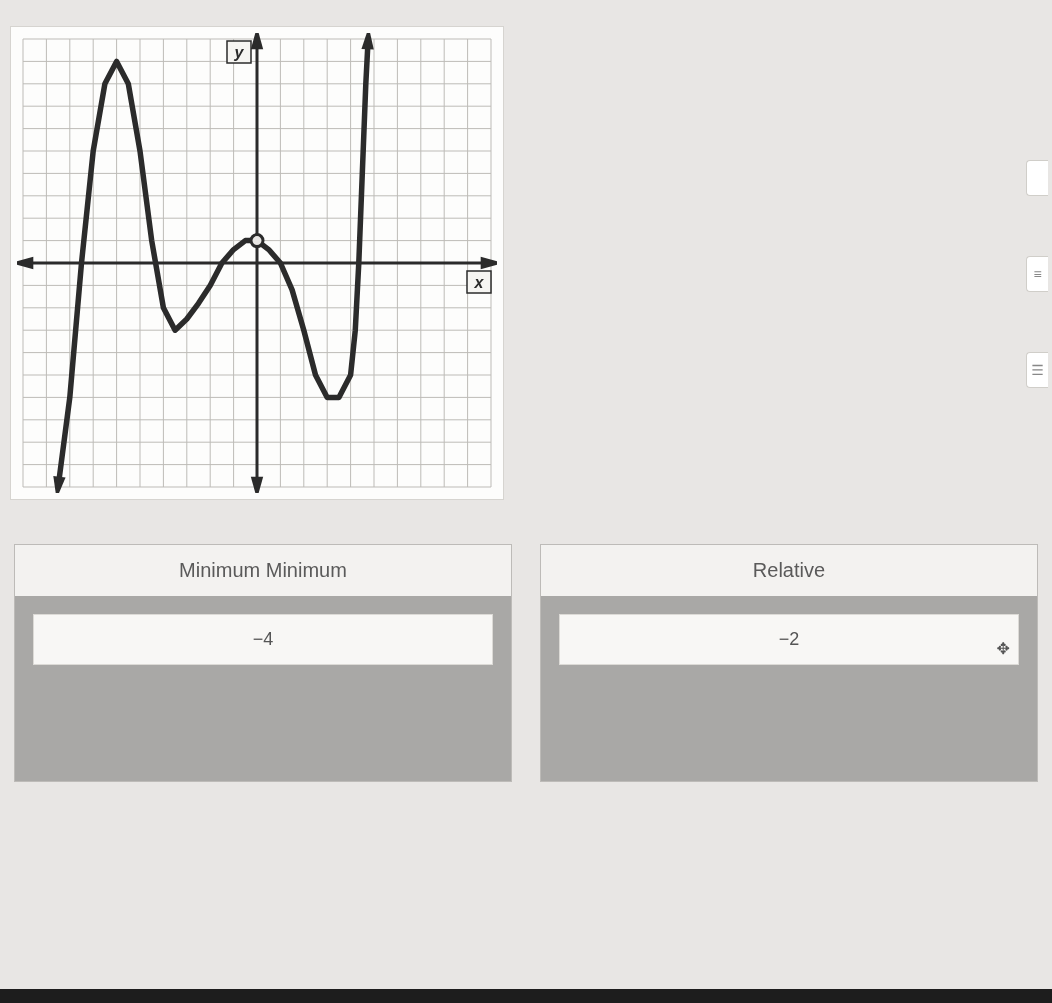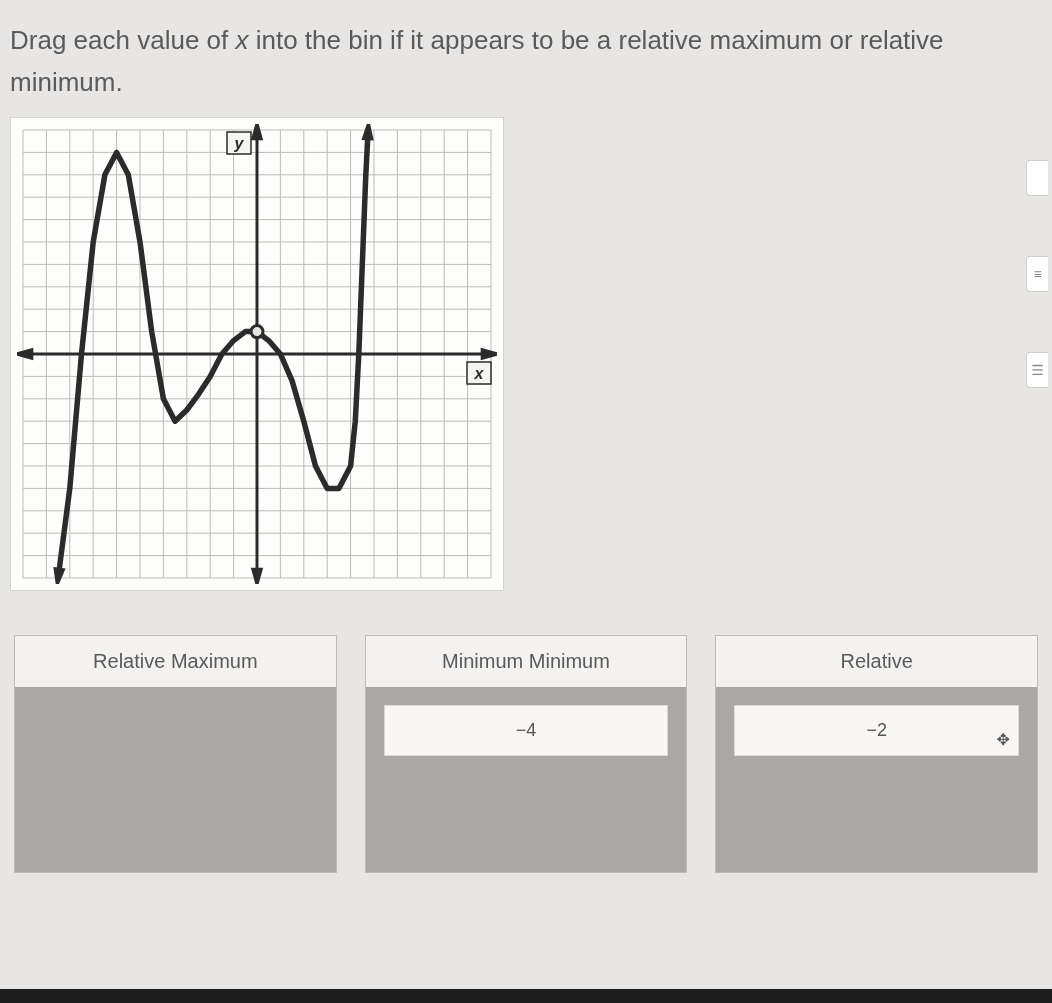--- a/index.html
+++ b/index.html
@@ -95,23 +95,20 @@
     position:absolute;
     left:0; right:0; bottom:0;
     height:14px;
     background:#1d1d1d;
   }
 </style>
 </head>
 <body>
 
 <div class="content">
-  <p class="question-text">
-    <span>Drag each value of </span><span class="italic">x</span><span> into the bin if it appears to be a relative maximum or relative minimum.</span>
-  </p>
 
   <div class="graph-wrap">
     <svg class="chart" width="480" height="460" viewBox="0 0 480 460">
       <g id="grid-layer">
           <line x1="6" y1="6" x2="6" y2="454" stroke="#bdbbb7" stroke-width="1"></line>
           <line x1="29.400000000000002" y1="6" x2="29.400000000000002" y2="454" stroke="#bdbbb7" stroke-width="1"></line>
           <line x1="52.800000000000004" y1="6" x2="52.800000000000004" y2="454" stroke="#bdbbb7" stroke-width="1"></line>
           <line x1="76.2" y1="6" x2="76.2" y2="454" stroke="#bdbbb7" stroke-width="1"></line>
           <line x1="99.60000000000001" y1="6" x2="99.60000000000001" y2="454" stroke="#bdbbb7" stroke-width="1"></line>
           <line x1="123" y1="6" x2="123" y2="454" stroke="#bdbbb7" stroke-width="1"></line>
@@ -174,24 +171,20 @@
           <g>
             <rect x="450" y="238" width="24" height="22" fill="#f6f5f2" stroke="#2b2b2b" stroke-width="1.5"></rect>
             <text x="462" y="255" text-anchor="middle" font-size="16" font-style="italic" font-weight="bold" fill="#2b2b2b">x</text>
           </g>
         </g>
     </svg>
   </div>
 
   <div class="bins">
     <div class="bin">
-      <div class="bin-header">Relative Maximum</div>
-      <div class="bin-body" id="bin-max-body"></div>
-    </div>
-    <div class="bin">
       <div class="bin-header">Minimum Minimum</div>
       <div class="bin-body" id="bin-min-body">
           <div class="tile"><span>−4</span></div>
         </div>
     </div>
     <div class="bin">
       <div class="bin-header">Relative</div>
       <div class="bin-body" id="bin-neither-body">
           <div class="tile"><span>−2</span><span class="move-icon">✥</span></div>
         </div>

